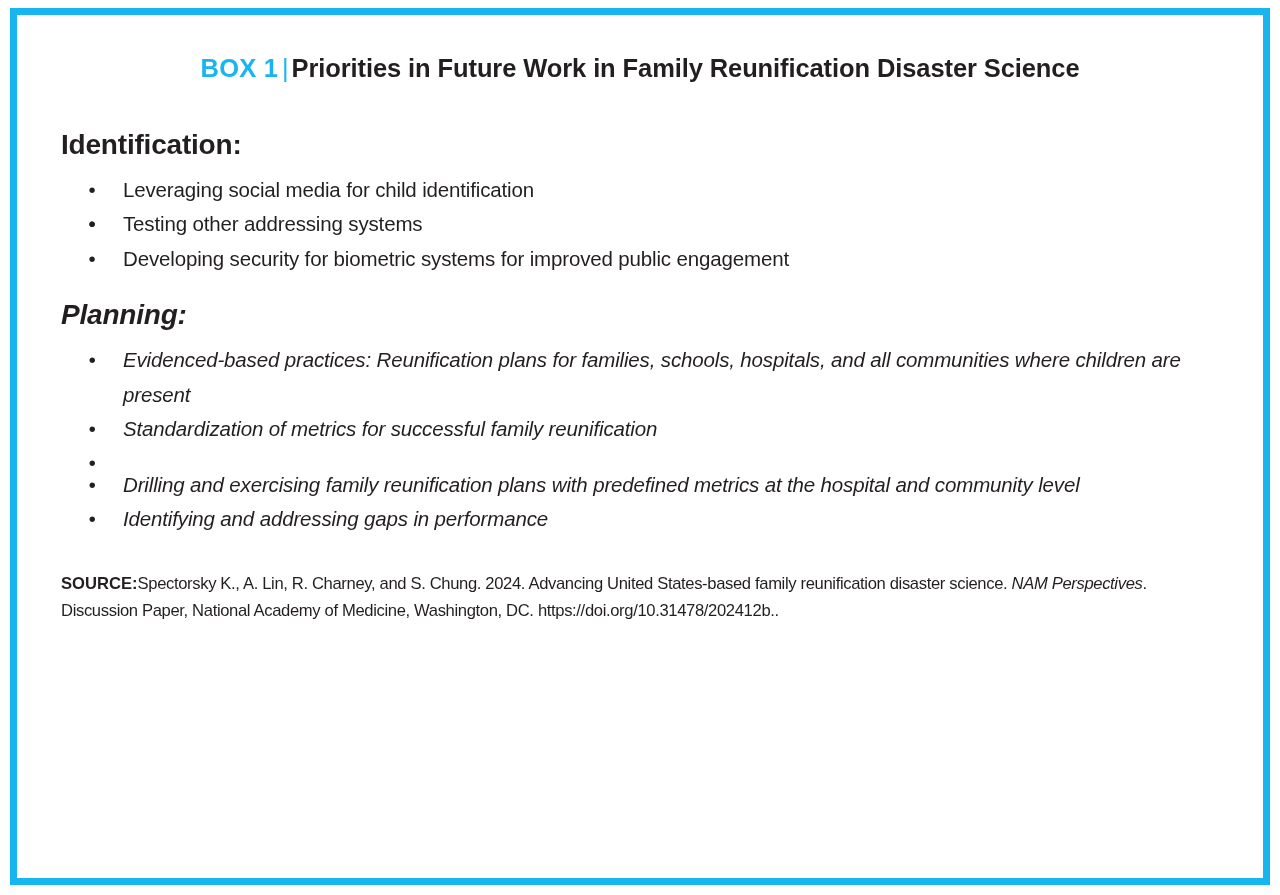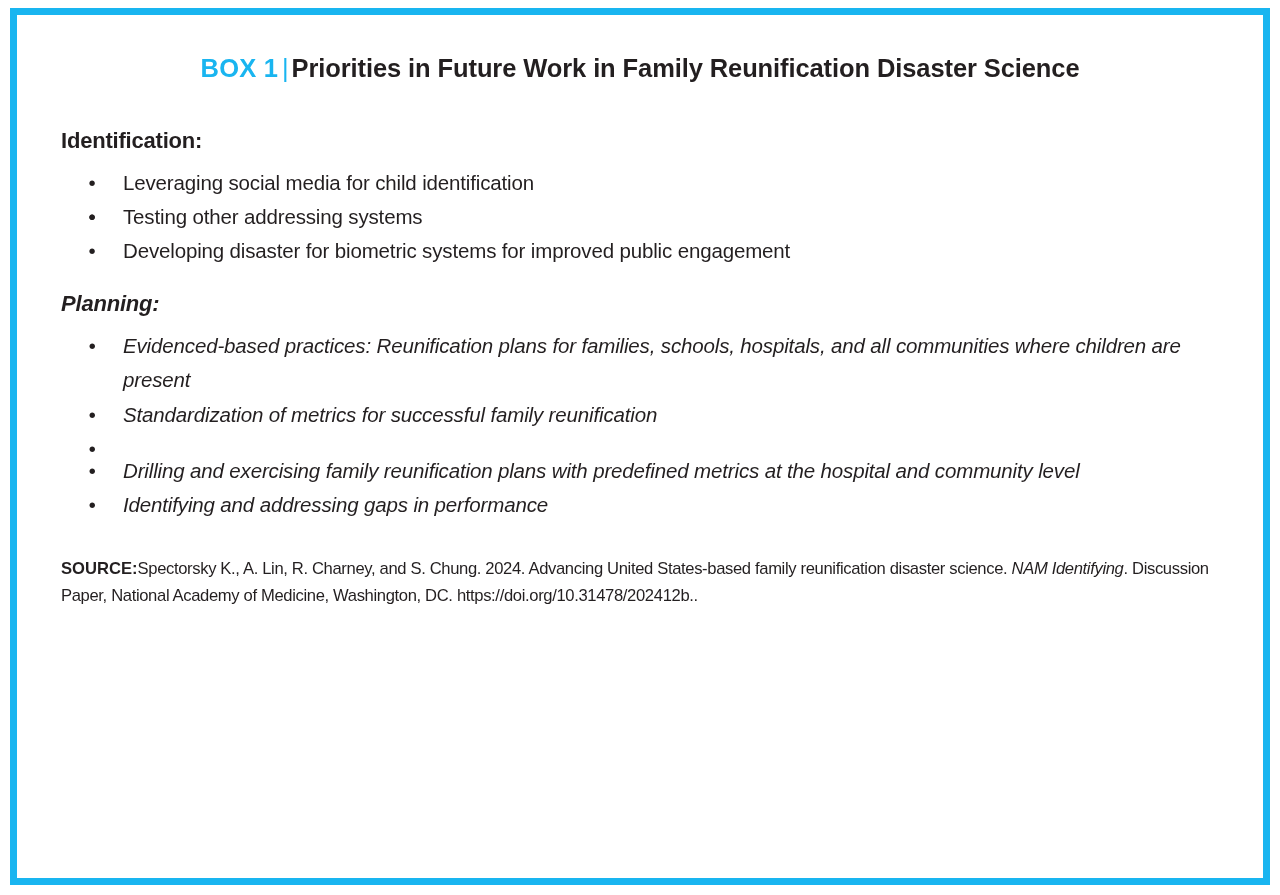--- a/index.html
+++ b/index.html
@@ -60,21 +60,21 @@
 
   .section {
     margin: 0;
   }
   .section + .section {
     margin-top: 22px;
     font-style: italic;
   }
 
   .section-heading {
-    font-size: 22px;
+    font-size: 28px;
     font-weight: bold;
     color: #231f20;
     letter-spacing: -0.2px;
     margin: 0 0 12px 0;
     line-height: 1.2;
   }
 
   ul.bullets {
     list-style: none;
     margin: 0;
@@ -135,21 +135,21 @@
           </li>
           <li>
             <span class="bullet-dot">•</span>
           </li>
           <li>
             <span class="bullet-dot">•</span>
             <span>Testing other addressing systems</span>
           </li>
           <li>
             <span class="bullet-dot">•</span>
-            <span>Developing disaster for biometric systems for improved public engagement</span>
+            <span>Developing security for biometric systems for improved public engagement</span>
           </li>
         </ul>
       </div>
 
       <div class="section">
         <div class="section-heading">Planning:</div>
         <ul class="bullets">
           <li>
             <span class="bullet-dot">•</span>
             <span>Evidenced-based practices: Reunification plans for families, schools, hospitals, and all communities where children are present</span>
@@ -171,18 +171,18 @@
             <span>Drilling and exercising family reunification plans with predefined metrics at the hospital and community level</span>
           </li>
           <li>
             <span class="bullet-dot">•</span>
             <span>Identifying and addressing gaps in performance</span>
           </li>
         </ul>
       </div>
 
       <div class="source">
-        <span class="source-label">SOURCE:</span><span>Spectorsky K., A. Lin, R. Charney, and S. Chung. 2024. Advancing United States-based family reunification disaster science. </span><span class="journal">NAM Identifying</span><span>. Discussion Paper, National Academy of Medicine, Washington, DC. https://doi.org/10.31478/202412b..</span>
+        <span class="source-label">SOURCE:</span><span>Spectorsky K., A. Lin, R. Charney, and S. Chung. 2024. Advancing United States-based family reunification disaster science. </span><span class="journal">NAM Perspectives</span><span>. Discussion Paper, National Academy of Medicine, Washington, DC. https://doi.org/10.31478/202412b..</span>
       </div>
 
     </div>
   </div>
 </div>
 
 </body></html>

